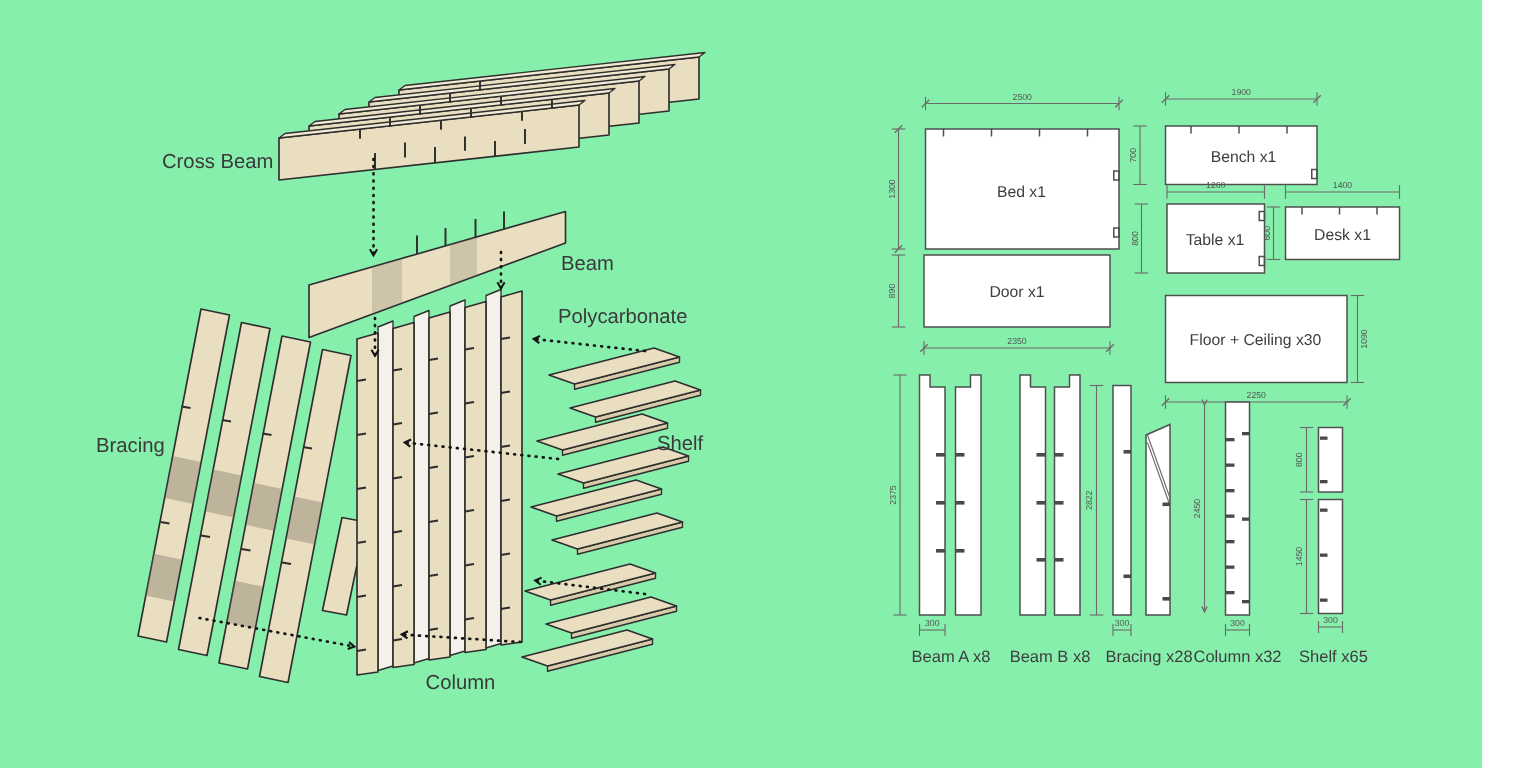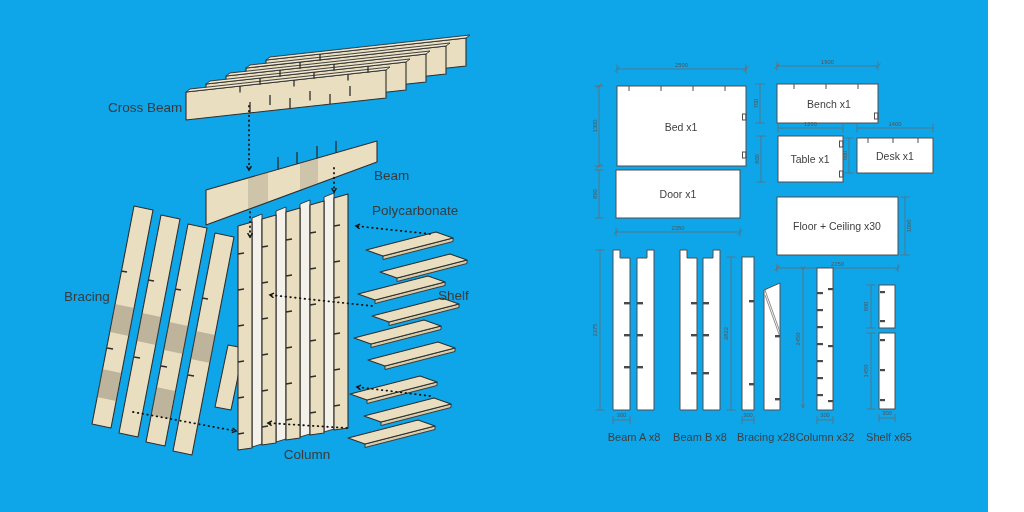--- a/index.html
+++ b/index.html
@@ -1,16 +1,16 @@
 <!DOCTYPE html>
 <html><head>
 <meta charset="utf-8">
 <style>
   html,body{margin:0;padding:0;background:#ffffff;}
-  .canvas{position:relative;width:988px;height:512px;background:#0ea5e9;overflow:hidden;
+  .canvas{position:relative;width:988px;height:512px;background:#86efac;overflow:hidden;
           font-family:"Liberation Sans", sans-serif;text-align:center;}
   svg text{font-family:"Liberation Sans", sans-serif;}
   .outline{stroke:#2e2e2e;stroke-width:1.1;stroke-linejoin:round;}
   .thin{stroke:#2e2e2e;stroke-width:0.9;stroke-linejoin:round;}
   .tick{stroke:#2e2e2e;stroke-width:1.3;fill:none;}
   .biglabel{font-size:13.5px;fill:#3a3a3a;}
   .partrect{fill:#ffffff;stroke:#4f4f4f;stroke-width:1;}
   .partlabel{font-size:10.5px;fill:#3e3e3e;text-anchor:middle;}
   .striplabel{font-size:11px;fill:#3e3e3e;text-anchor:middle;}
   .dim{stroke:#6b6b6b;stroke-width:0.75;fill:none;}

